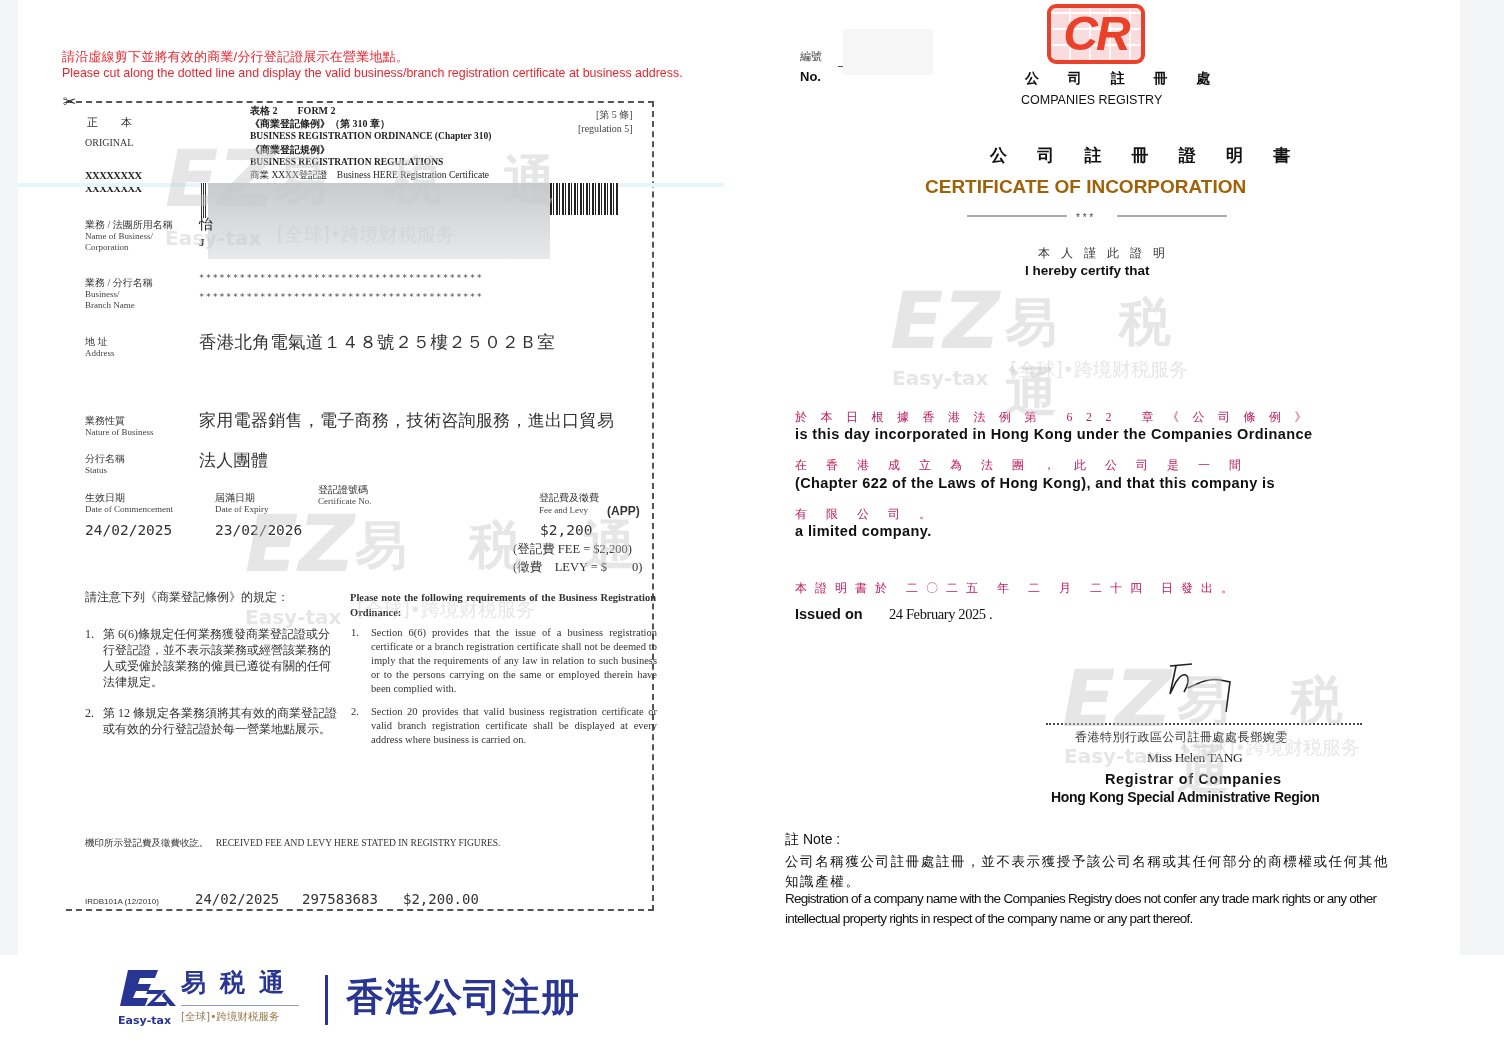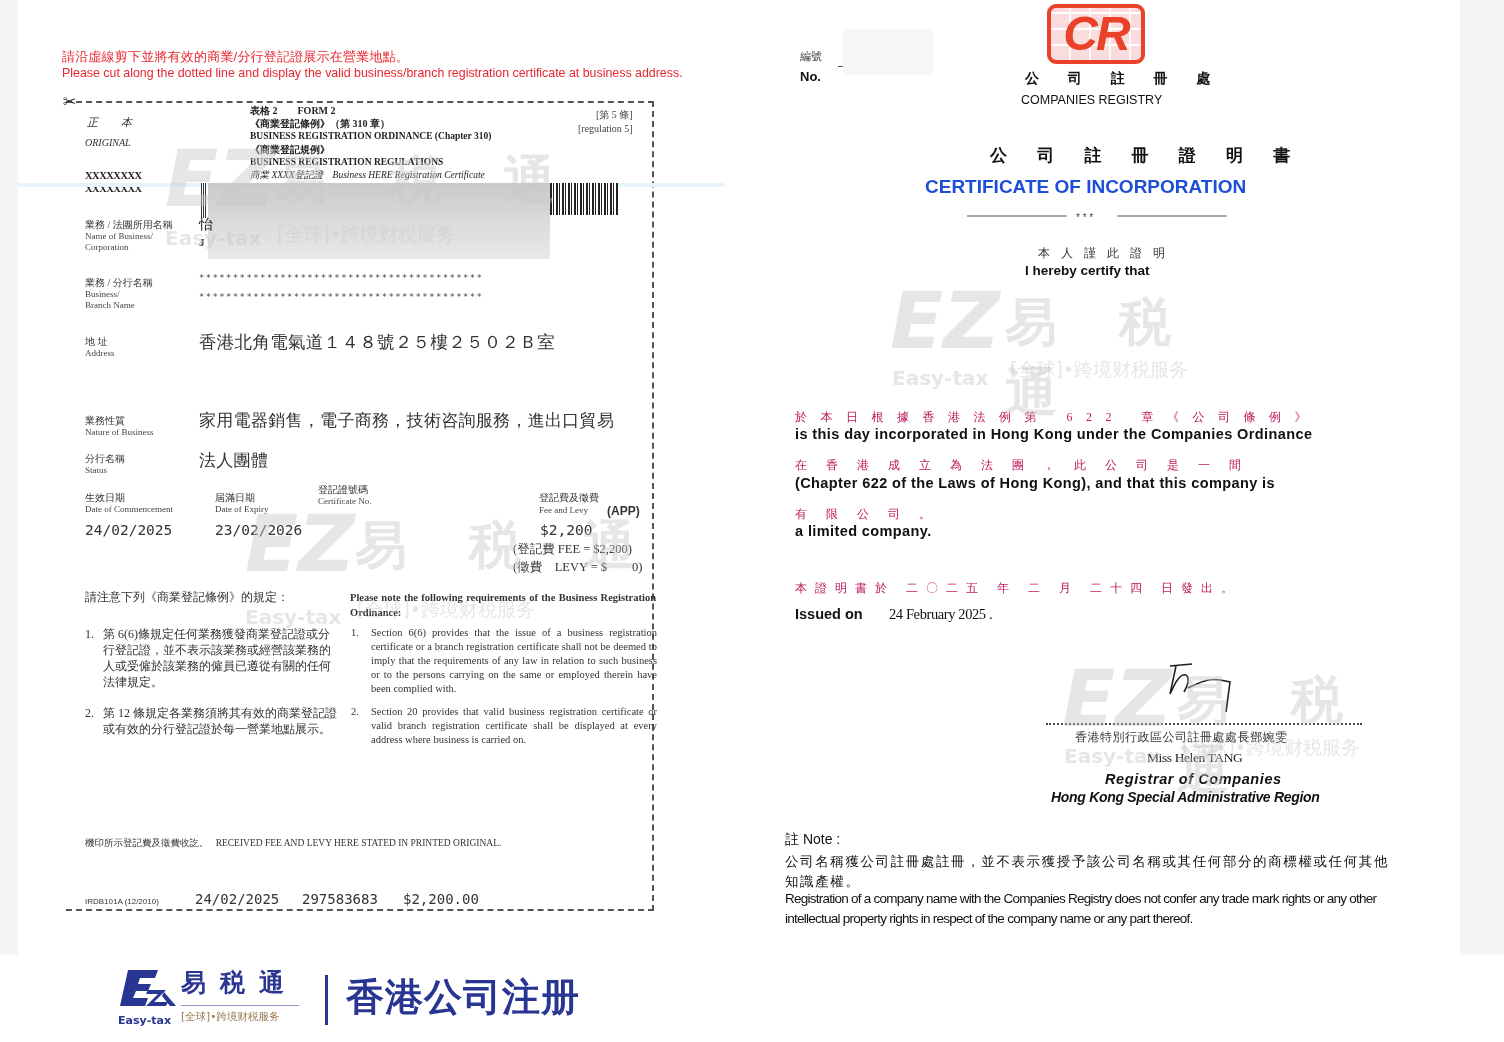--- a/index.html
+++ b/index.html
@@ -15,21 +15,21 @@
   .warn.zh { top: 48px; font-size: 13px; letter-spacing: 0.2px; }
   .warn.en { top: 66px; font-size: 12.4px; }
 
   .cutbox { position: absolute; left: 66px; top: 101px; width: 588px; height: 810px;
             border-top: 2px dashed #555; border-right: 2px dashed #555; border-bottom: 2px dashed #555; }
   .scissors { position: absolute; left: 63px; top: 92px; font-size: 16px; color: #333; font-family: "DejaVu Sans", sans-serif; }
 
   .abs { position: absolute; }
   .sm { font-size: 10px; line-height: 12px; color: #333; }
   .xs { font-size: 9px; line-height: 11px; color: #444; }
-  .it { font-style: italic; }
+  .it { }
   .b { font-weight: bold; }
 
   .form-head { position: absolute; left: 250px; top: 104px; width: 380px; text-align: left; font-size: 10px; line-height: 13px; }
   .form-head .b { font-weight: bold; }
   .reg5 { position: absolute; left: 578px; top: 108px; text-align: right; font-size: 10px; line-height: 14px; color: #444; }
 
   .redact { position: absolute; left: 208px; top: 183px; width: 342px; height: 76px;
             background: linear-gradient(180deg, #c9cacc 0%, #dcdddf 60%, #e8e9ea 100%); }
   .barcode { position: absolute; left: 550px; top: 183px; width: 68px; height: 32px;
              background: repeating-linear-gradient(90deg, #222 0 2px, #fff 2px 3px, #222 3px 4px, #fff 4px 6px); }
@@ -183,21 +183,21 @@
 <div class="abs note-en" style="left:351px;top:626px;">1.</div>
 <div class="abs note-en" style="left:371px;top:626px;width:286px;">Section 6(6) provides that the issue of a business registration certificate or a branch registration certificate shall not be deemed to imply that the requirements of any law in relation to such business or to the persons carrying on the same or employed therein have been complied with.</div>
 
 <div class="abs note-zh" style="left:85px;top:705px;">2.</div>
 <div class="abs note-zh" style="left:103px;top:705px;width:236px;">第 12 條規定各業務須將其有效的商業登記證或有效的分行登記證於每一營業地點展示。</div>
 <div class="abs note-en" style="left:351px;top:705px;">2.</div>
 <div class="abs note-en" style="left:371px;top:705px;width:286px;">Section 20 provides that valid business registration certificate or valid branch registration certificate shall be displayed at every address where business is carried on.</div>
 
 <div class="abs" style="left:85px;top:837px;font-size:9.5px;color:#333;white-space:nowrap;">
   <span>機印所示登記費及徵費收訖。</span>&nbsp;&nbsp;
-  <span>RECEIVED FEE AND LEVY HERE STATED IN PRINTED ORIGINAL.</span>
+  <span>RECEIVED FEE AND LEVY HERE STATED IN REGISTRY FIGURES.</span>
 </div>
 <div class="abs sans" style="left:85px;top:897px;font-size:8px;color:#333;">IRDB101A (12/2010)</div>
 <div class="abs date-mono" style="left:195px;top:891px;font-size:14px;">24/02/2025</div>
 <div class="abs date-mono" style="left:302px;top:891px;font-size:14px;">297583683</div>
 <div class="abs date-mono" style="left:403px;top:891px;font-size:14px;">$2,200.00</div>
 
 <div class="wm" style="left:165px;top:140px;width:420px;height:120px;">
   <span class="ez">EZ</span>
   <span class="zh" style="left:110px;">易 税 通</span>
   <span class="et" style="left:0;top:86px;">Easy-tax</span>
@@ -215,21 +215,21 @@
 <div class="abs" style="left:800px;top:49px;font-size:11px;color:#444;">編號</div>
 <div class="abs sans b" style="left:800px;top:69px;font-size:13px;color:#111;">No.</div>
 <div class="abs" style="left:838px;top:66px;width:95px;height:1px;background:#555;"></div>
 <div class="abs" style="left:843px;top:29px;width:90px;height:46px;background:#f6f6f6;"></div>
 
 <div class="cr-logo"><span>CR</span></div>
 <div class="abs b" style="left:1025px;top:70px;font-size:14px;letter-spacing:12px;color:#111;font-family:'DejaVu Sans',sans-serif;">公 司 註 冊 處</div>
 <div class="abs sans" style="left:1021px;top:93px;font-size:12.5px;color:#111;">COMPANIES REGISTRY</div>
 
 <div class="abs b" style="left:990px;top:144px;font-size:17px;letter-spacing:10px;color:#111;font-family:Liberation Mono, monospace;">公 司 註 冊 證 明 書</div>
-<div class="abs sans b" style="left:925px;top:176px;font-size:19px;color:#1d4ed8;">CERTIFICATE OF INCORPORATION</div>
+<div class="abs sans b" style="left:925px;top:176px;font-size:19px;color:#a16207;">CERTIFICATE OF INCORPORATION</div>
 
 <div class="abs" style="left:967px;top:215px;width:100px;height:2px;background:#aaa;"></div>
 <div class="abs sans" style="left:1076px;top:212px;font-size:10px;color:#444;">* * *</div>
 <div class="abs" style="left:1117px;top:215px;width:110px;height:2px;background:#aaa;"></div>
 
 <div class="abs" style="left:1038px;top:245px;font-size:12px;letter-spacing:4px;color:#333;">本 人 謹 此 證 明</div>
 <div class="abs sans b" style="left:1025px;top:263px;font-size:13.5px;color:#111;">I hereby certify that</div>
 
 <div class="abs cert-zh-line" style="left:795px;top:409px;">於本日根據香港法例第 622 章《公司條例》</div>
 <div class="abs cert-en-line" style="left:795px;top:426px;">is this day incorporated in Hong Kong under the Companies Ordinance</div>

